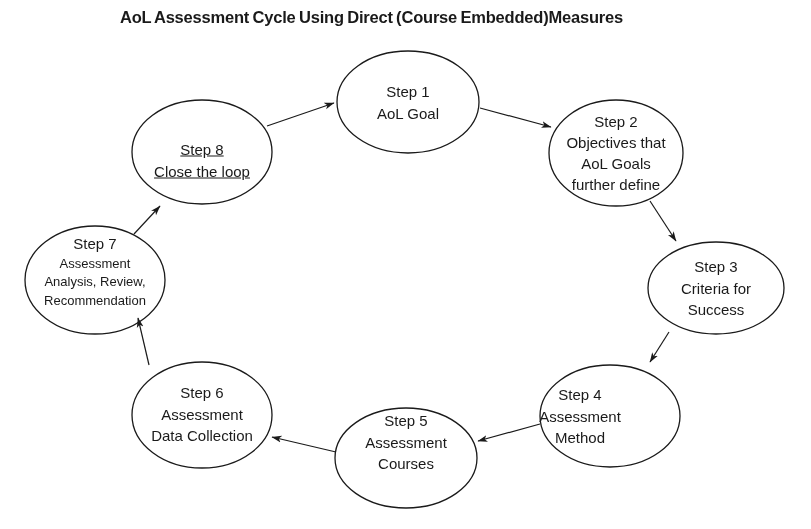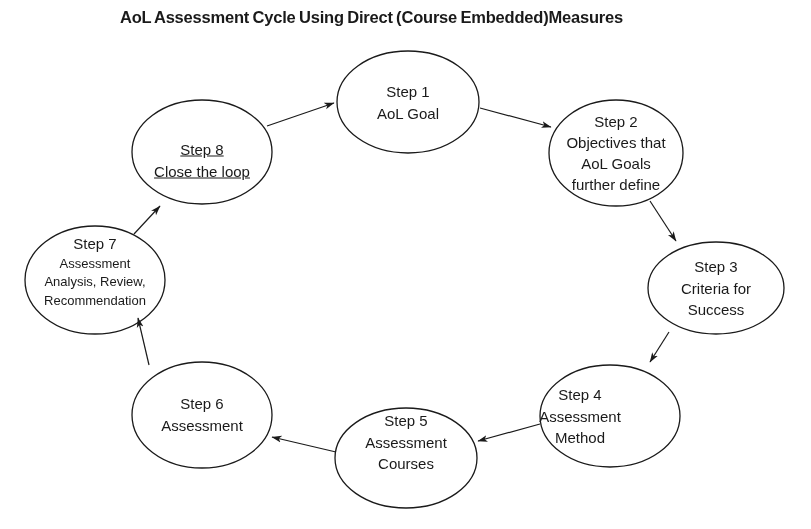--- a/index.html
+++ b/index.html
@@ -106,20 +106,21 @@
 
   <div class="step-text" style="left:406px; top:442px;">
     <div>Step 5</div>
     <div>Assessment</div>
     <div>Courses</div>
   </div>
 
   <div class="step-text" style="left:202px; top:414px;">
     <div>Step 6</div>
     <div>Assessment</div>
+    <div>Data Collection</div>
   </div>
 
   <div class="step-text sm-body" style="left:95px; top:271px;">
     <div>Step 7</div>
     <div>Assessment</div>
     <div>Analysis, Review,</div>
     <div>Recommendation</div>
   </div>
 
   <div class="step-text" style="left:202px; top:160px;text-decoration:underline;">

